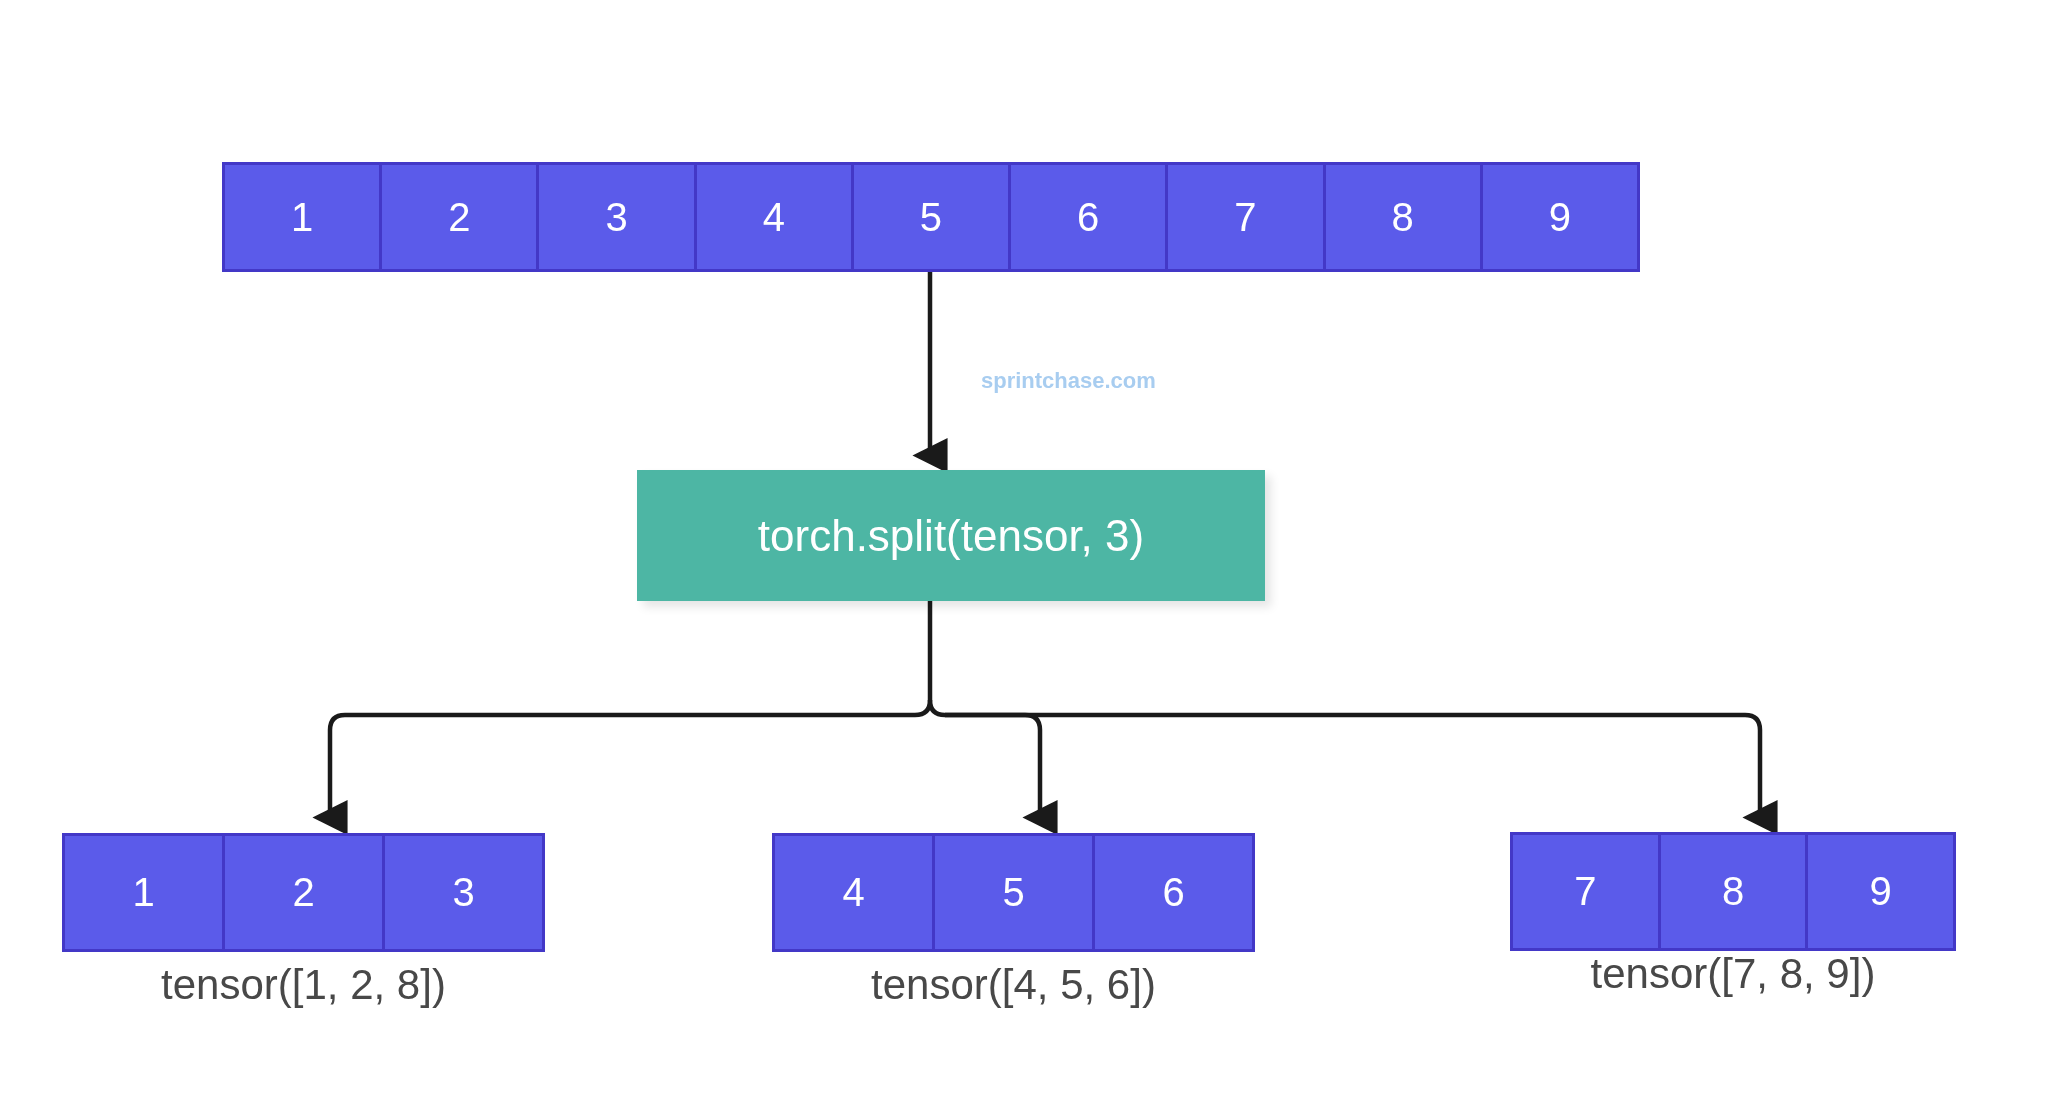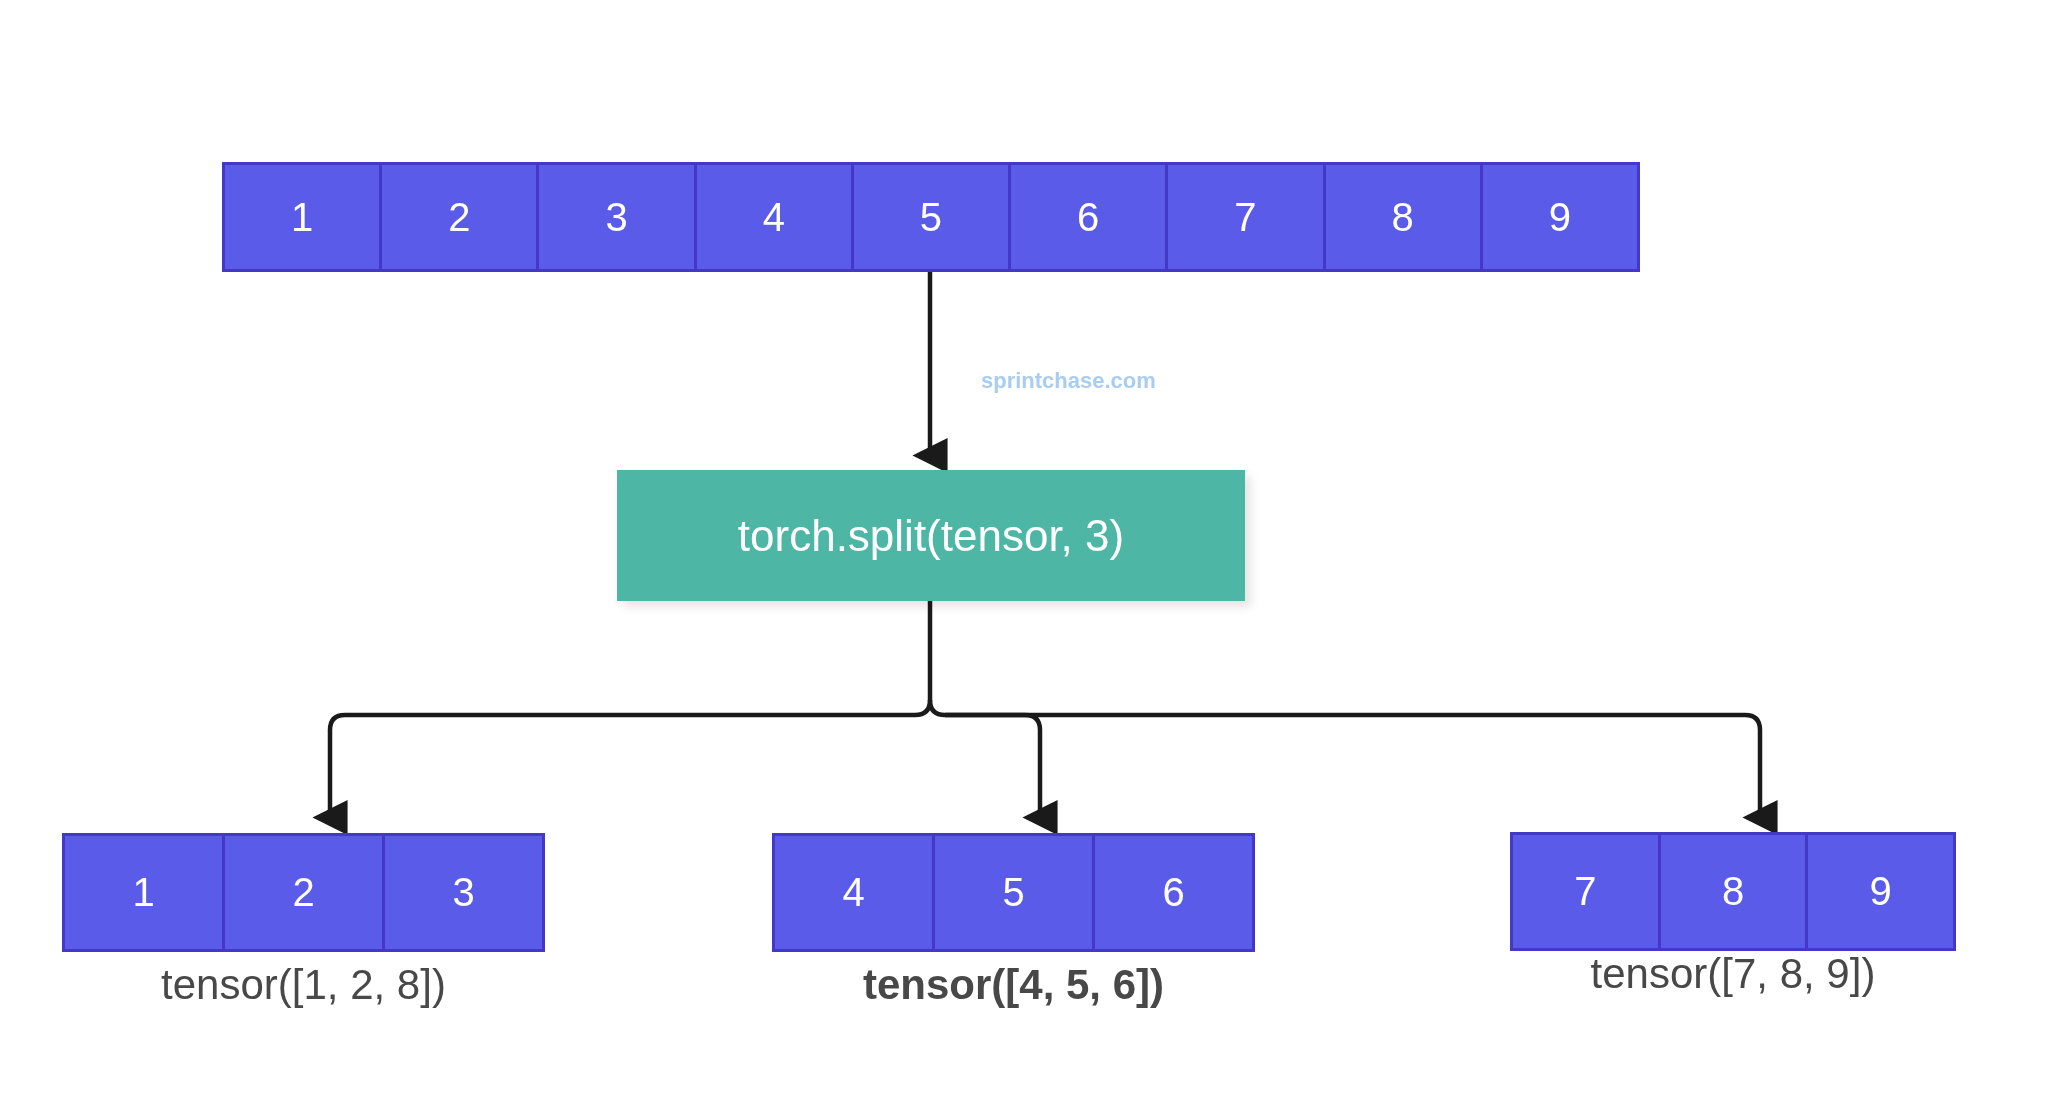--- a/index.html
+++ b/index.html
@@ -64,20 +64,21 @@
   .op-box {
     position: absolute;
     display: flex;
     align-items: center;
     justify-content: center;
     background: #4db6a4;
     color: #ffffff;
     font-size: 44px;
     box-shadow: 6px 6px 9px rgba(0, 0, 0, 0.10);
     white-space: nowrap;
+    margin-left: 20px;
   }
 
   
   .caption {
     position: absolute;
     font-size: 42px;
     color: #484848;
     text-align: center;
     white-space: nowrap;
   }
@@ -138,21 +139,21 @@
     <div class="cell">2</div>
     <div class="cell">3</div>
   </div>
   <div class="caption" style="left:62px; top:961px; width:483px;">tensor([1, 2, 8])</div>
 
   <div class="bar" style="left:772px; top:833px; width:483px; height:119px;">
     <div class="cell">4</div>
     <div class="cell">5</div>
     <div class="cell">6</div>
   </div>
-  <div class="caption" style="left:772px; top:961px; width:483px;font-weight:bold;">tensor([4, 5, 6])</div>
+  <div class="caption" style="left:772px; top:961px; width:483px;">tensor([4, 5, 6])</div>
 
   <div class="bar" style="left:1510px; top:832px; width:446px; height:119px;">
     <div class="cell">7</div>
     <div class="cell">8</div>
     <div class="cell">9</div>
   </div>
   <div class="caption" style="left:1510px; top:950px; width:446px;">tensor([7, 8, 9])</div>
 
 </div>
 

